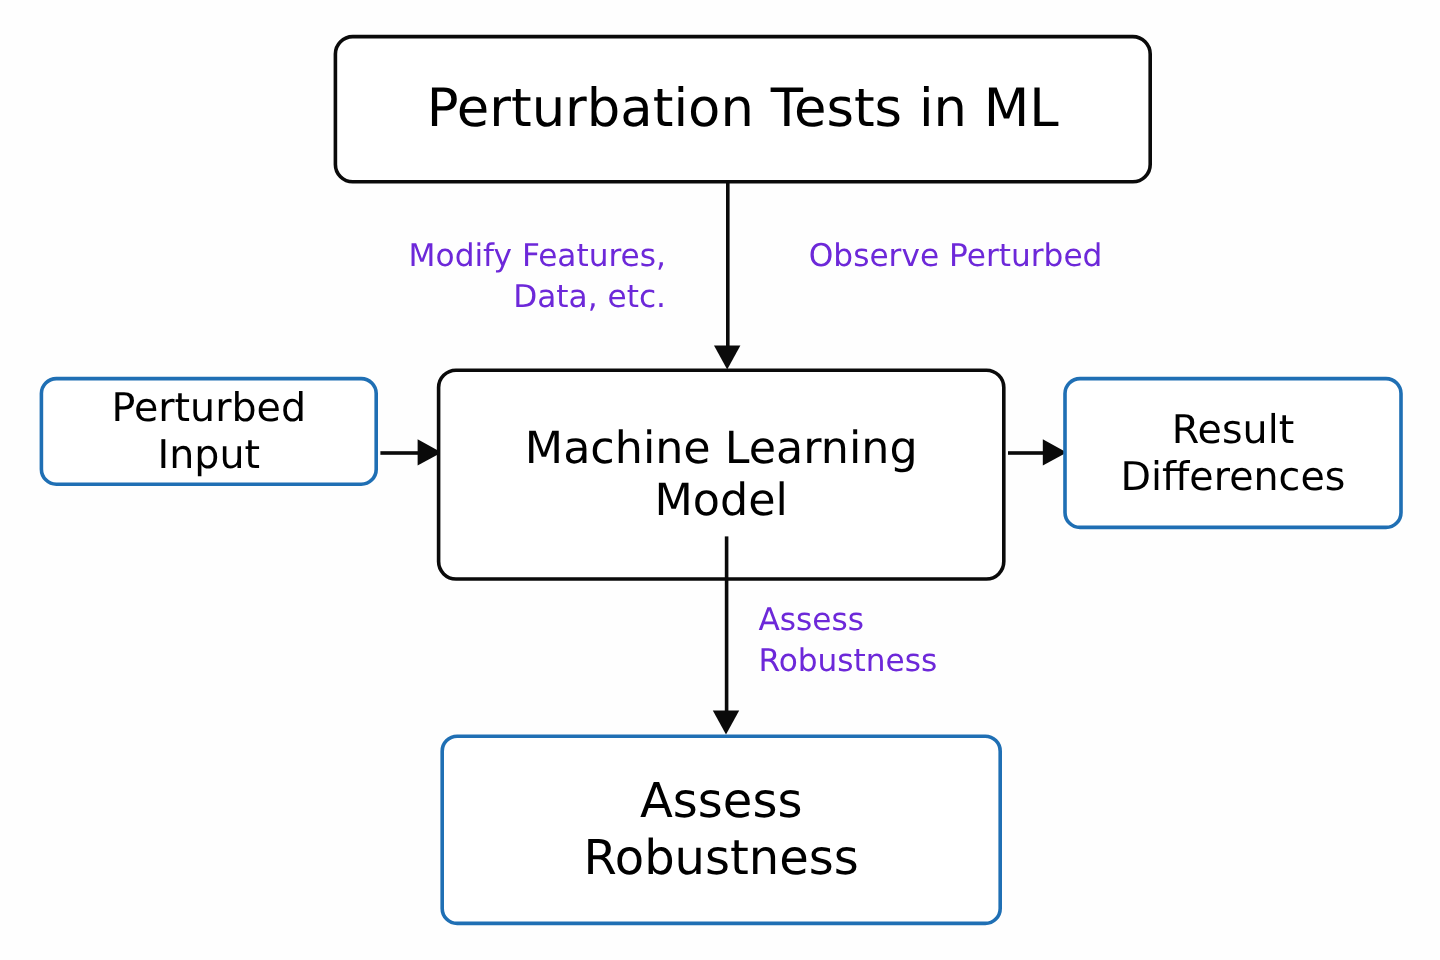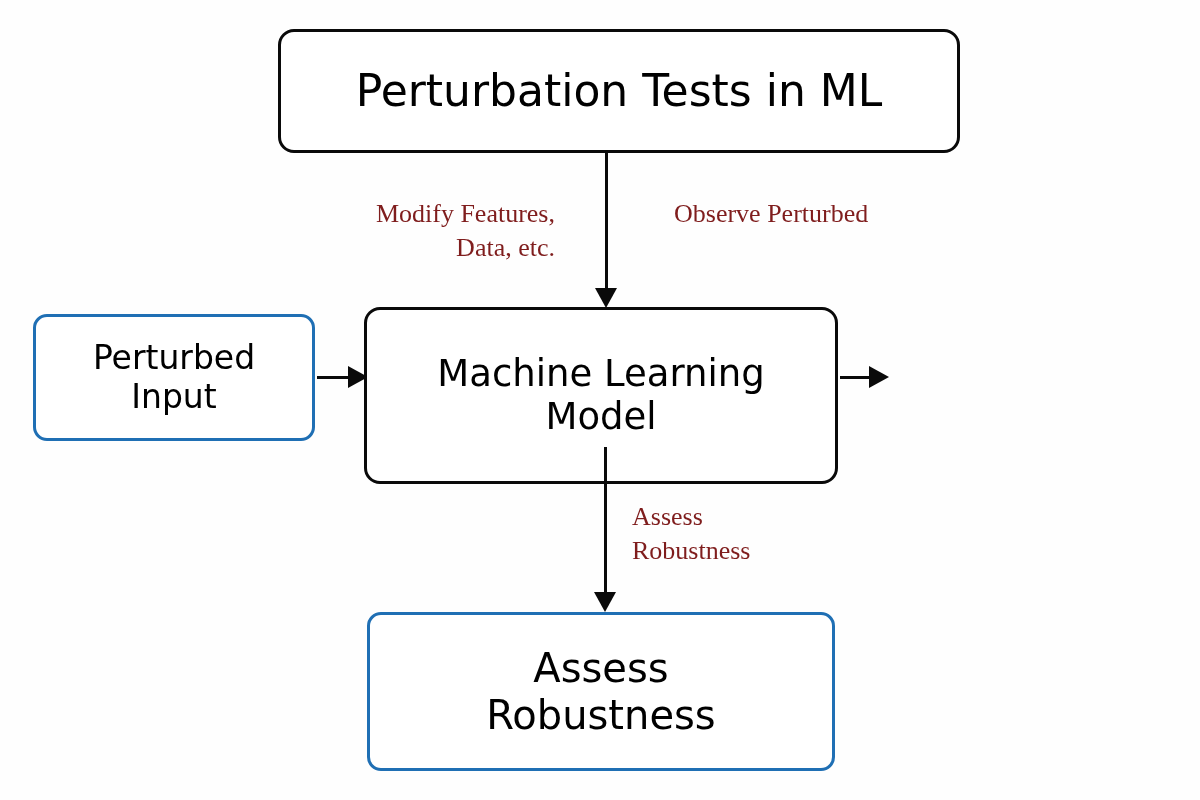--- a/index.html
+++ b/index.html
@@ -52,21 +52,21 @@
     top: 307px;
     width: 474px;
     height: 177px;
     font-size: 37px;
     border-radius: 16px;
   }
   #node-perturbed-input {
     left: 33px;
     top: 314px;
     width: 282px;
-    height: 127px;
+    height: 91px;
     font-size: 33px;
   }
   #node-result-differences {
     left: 886px;
     top: 314px;
     width: 283px;
     height: 127px;
     font-size: 33px;
   }
   #node-assess-robustness {
@@ -94,23 +94,22 @@
   }
   .arrow-right {
     border-top: 11px solid transparent;
     border-bottom: 11px solid transparent;
     border-left: 20px solid #0a0a0a;
   }
   .edge-label {
     position: absolute;
     font-size: 26px;
     line-height: 1.32;
-    color: #7f1d1d;
+    color: #6d28d9;
     white-space: pre-line;
-    font-family: Liberation Serif, serif;
   }
   #label-modify {
     left: 255px;
     top: 197px;
     width: 300px;
     text-align: right;
   }
   #label-observe {
     left: 674px;
     top: 197px;
@@ -148,20 +147,24 @@
   <div class="arrowhead arrow-right" style="left:348px; top:366px;"></div>
 
   <div class="node node-black" id="node-model">
     <span>Machine Learning
 Model</span>
   </div>
 
   <div class="edge-line h-line" style="left:840px; top:376px; width:33px;"></div>
   <div class="arrowhead arrow-right" style="left:869px; top:366px;"></div>
 
+  <div class="node node-blue" id="node-result-differences">
+    <span>Result
+Differences</span>
+  </div>
 
   <div class="edge-line v-line" style="left:604px; top:447px; height:148px;"></div>
   <div class="arrowhead arrow-down" style="left:594px; top:592px;"></div>
 
   <div class="edge-label" id="label-assess">Assess
 Robustness</div>
 
   <div class="node node-blue" id="node-assess-robustness">
     <span>Assess
 Robustness</span>

